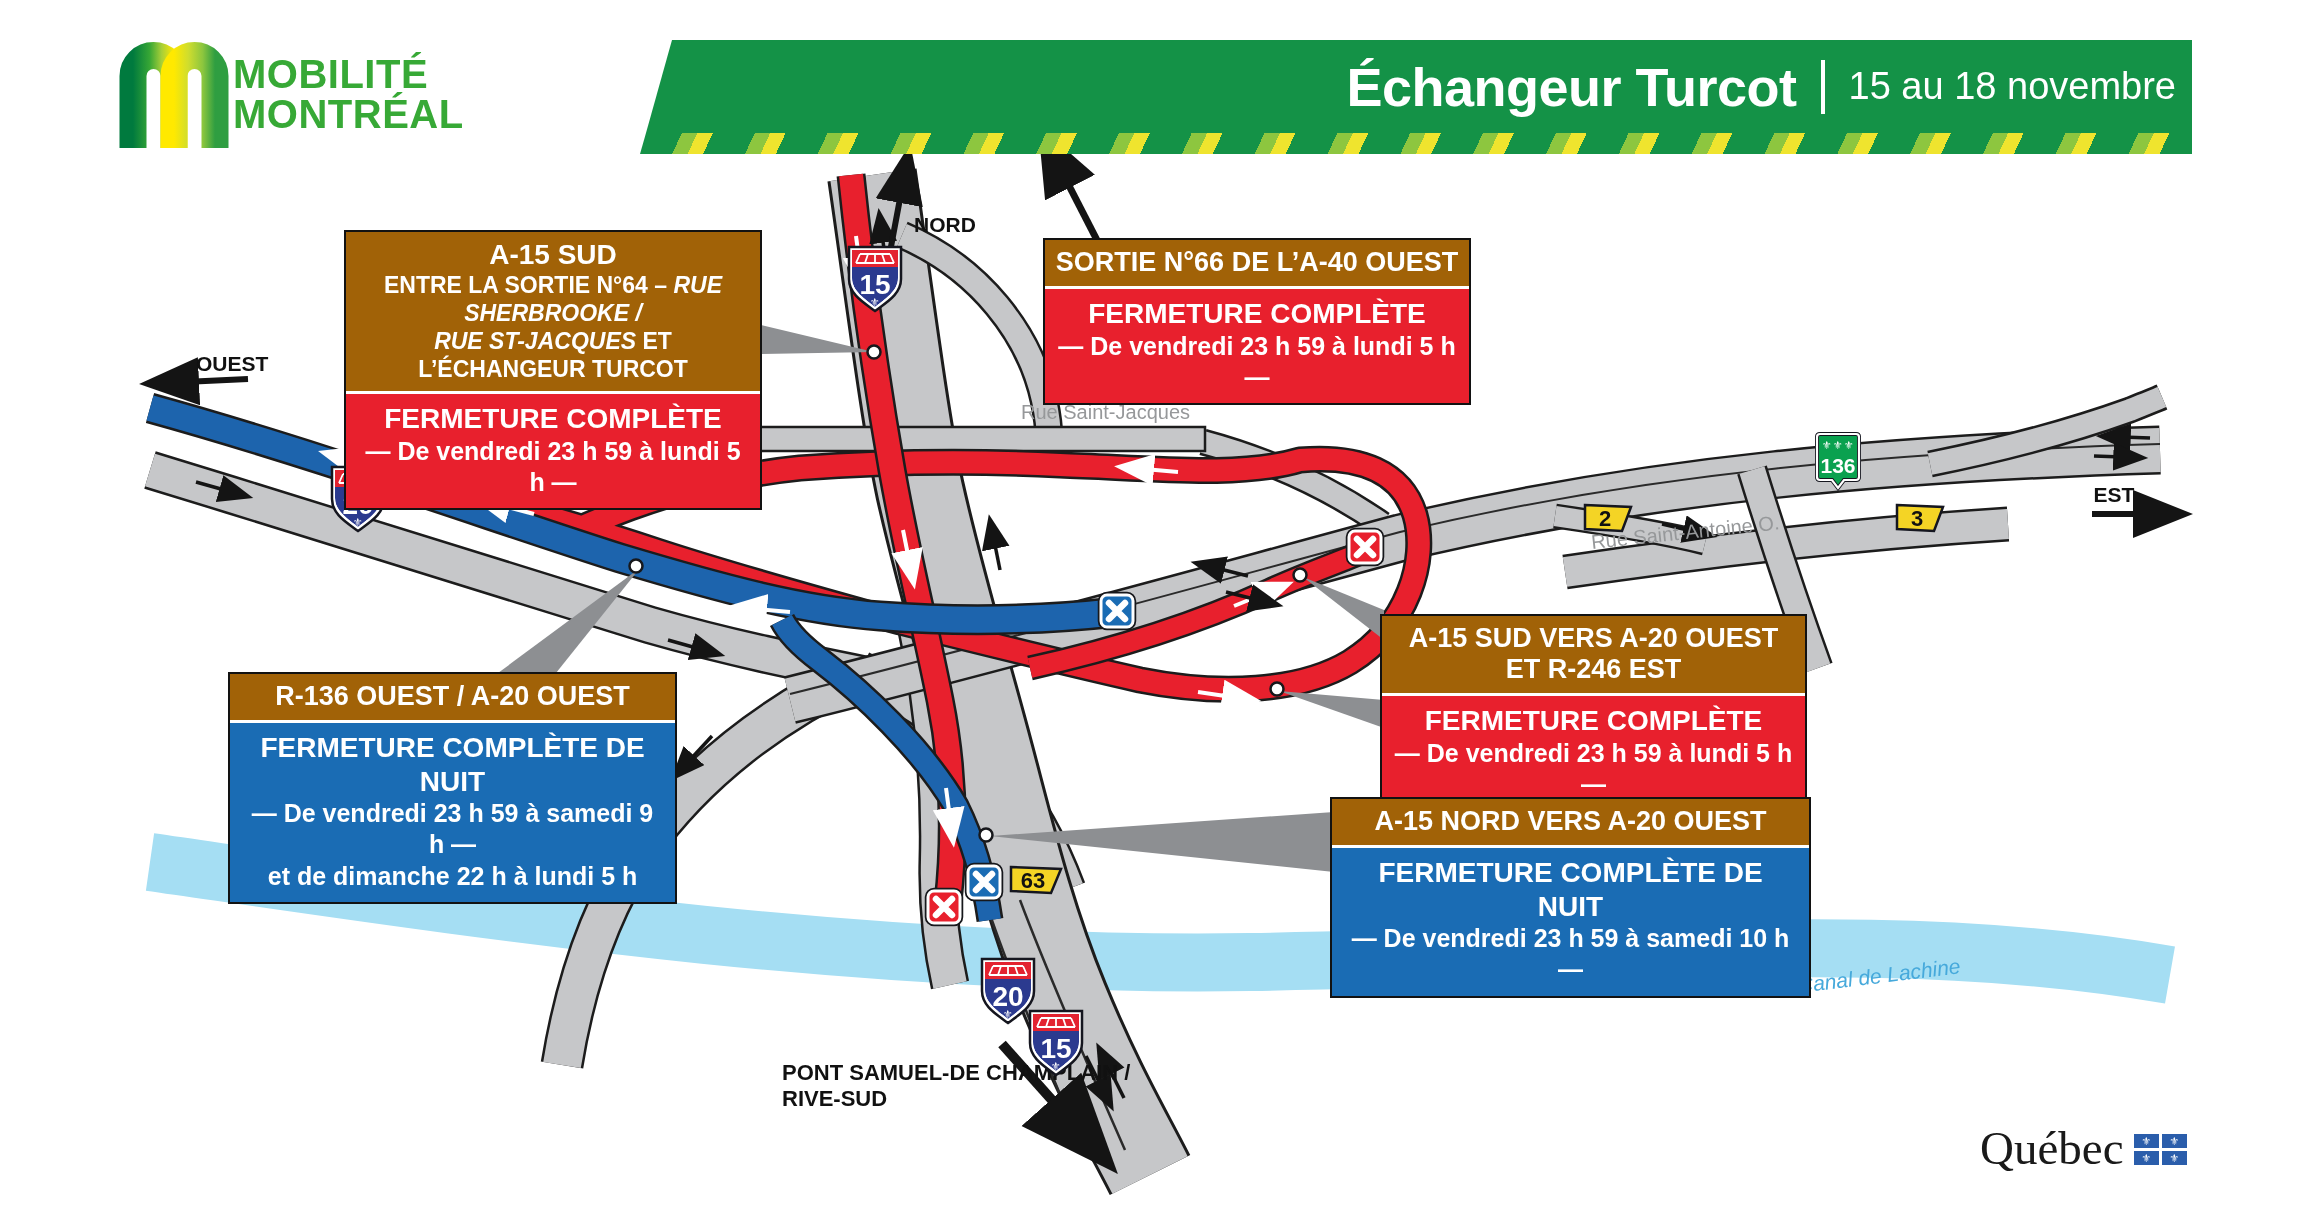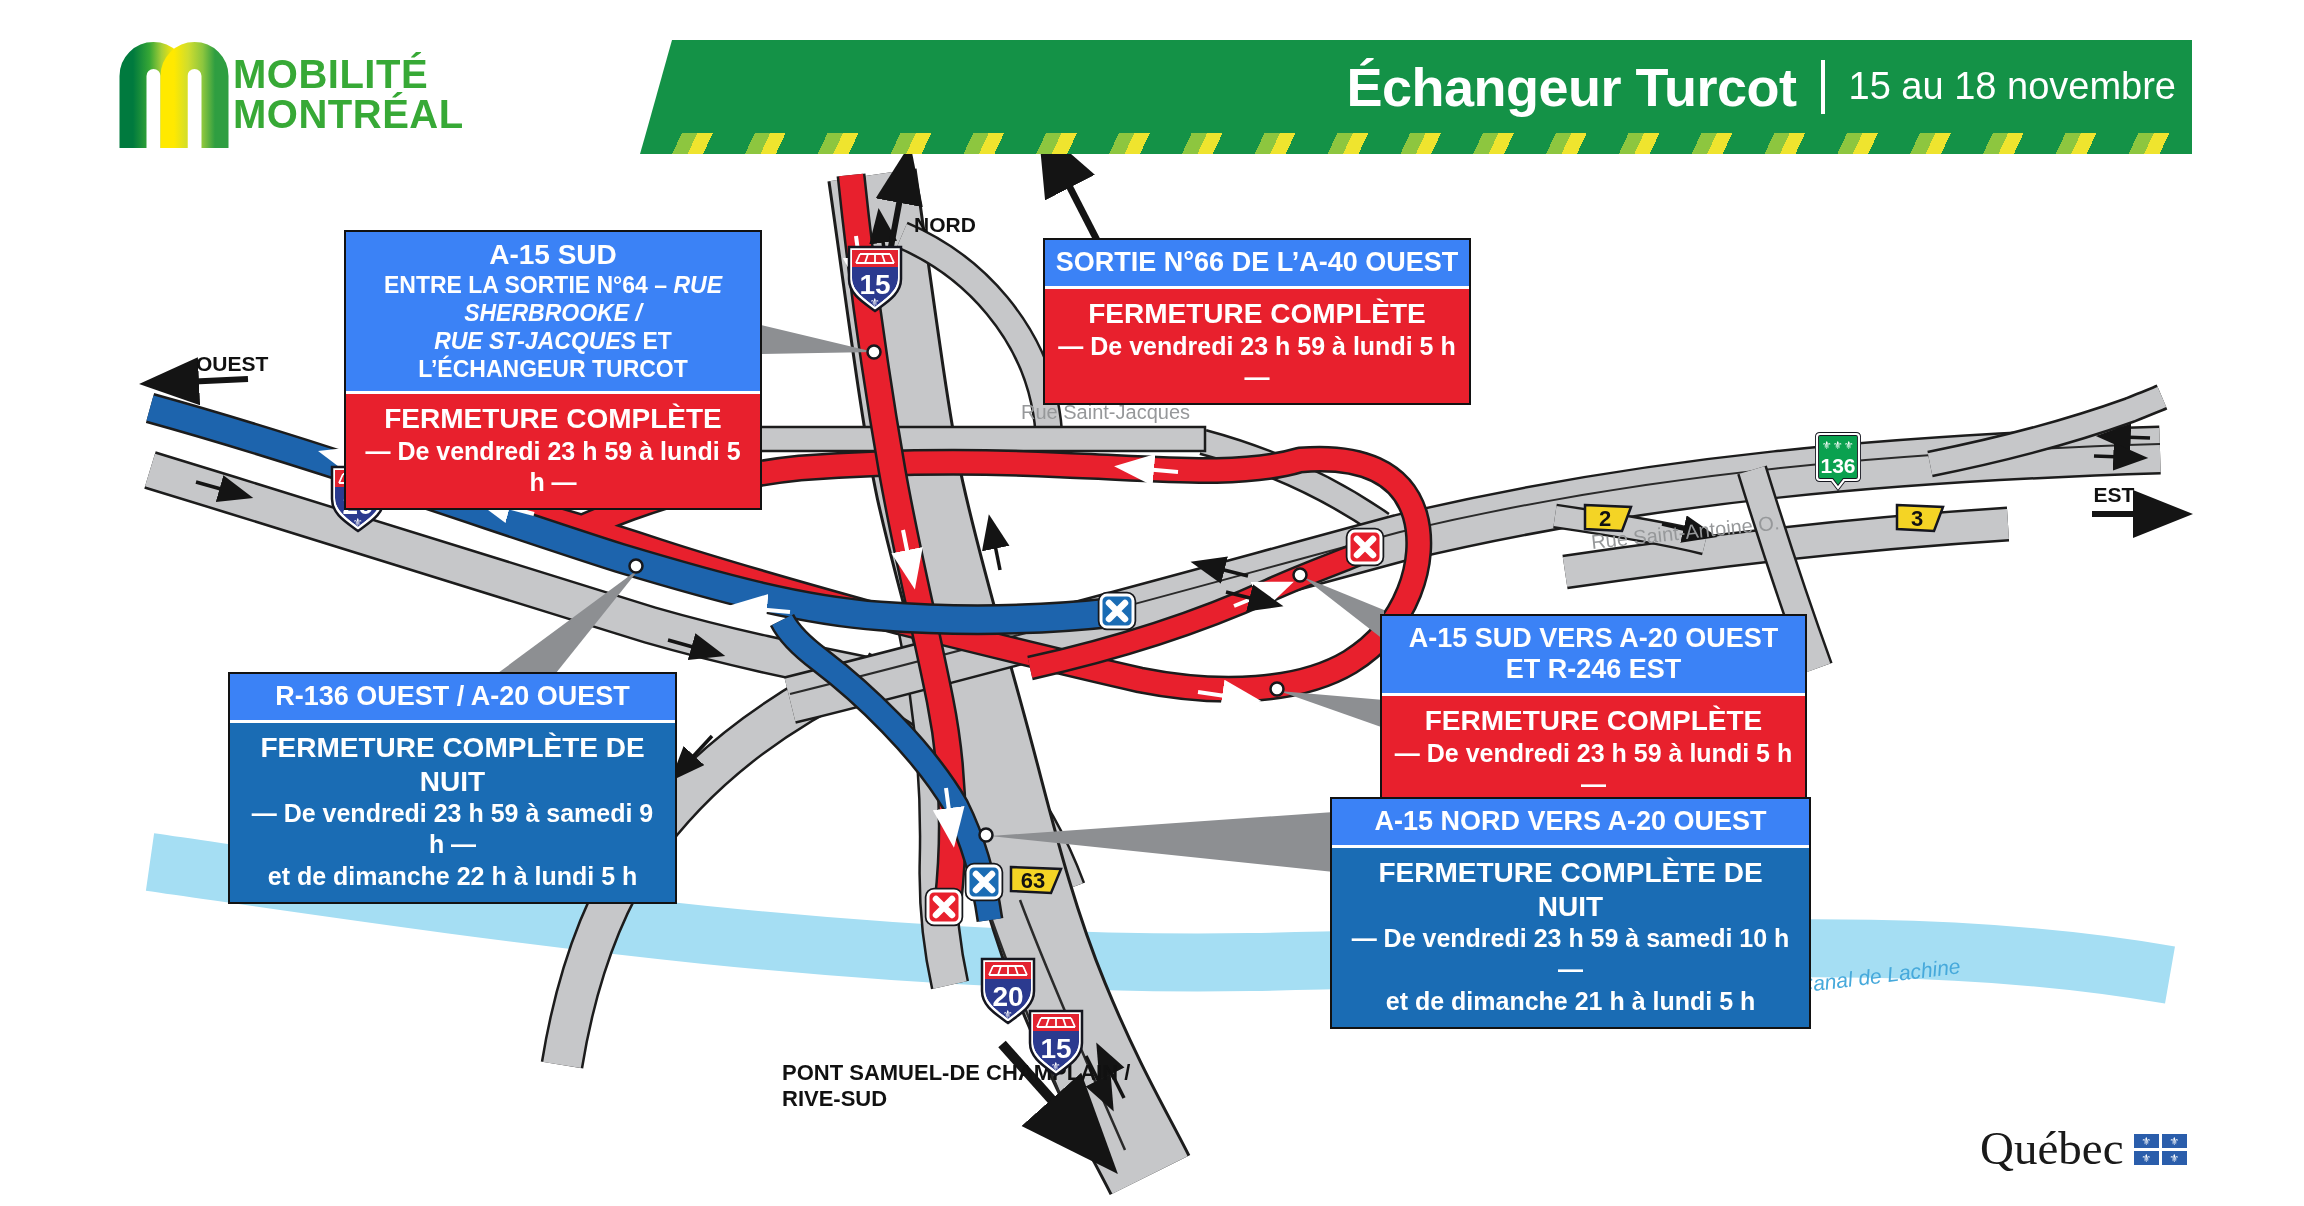--- a/index.html
+++ b/index.html
@@ -21,21 +21,21 @@
   
   .map-svg{position:absolute;left:0;top:0;width:2304px;height:1206px;}
   .dir-label{font-size:21px;font-weight:bold;fill:#111;}
   .street-label{font-size:20px;fill:#96989a;}
   .canal-label{font-size:21px;font-style:italic;fill:#46a9db;}
   .pont-label{font-size:22px;font-weight:bold;fill:#111;}
   .shield-num{font-weight:bold;fill:#fff;font-family:"Liberation Sans",sans-serif;}
   .fleur{font-family:"DejaVu Sans",sans-serif;fill:#fff;}
   
   .cbox{position:absolute;border:2px solid #121212;color:#fff;text-align:center;}
-  .cbox-head{background:#3b82f6;padding:7px 8px 8px;}
+  .cbox-head{background:#a16207;padding:7px 8px 8px;}
   .cbox-head .t1{font-size:28px;font-weight:bold;line-height:1.15;}
   .cbox-head .t2{font-size:23px;font-weight:bold;line-height:1.22;}
   .cbox-body{border-top:3px solid #fff;padding:8px 11px 10px;}
   .cbox-body.red{background:#e8202d;}
   .cbox-body.blue{background:#1a6cb4;}
   .cbox-body .status{font-size:28px;font-weight:bold;line-height:1.2;}
   .cbox-body .period{font-size:25px;font-weight:bold;line-height:1.25;}
   .it{font-style:italic;}
   
   .quebec{position:absolute;left:1978px;top:1118px;width:300px;height:64px;}
@@ -352,21 +352,20 @@
     </div>
   </div>
 
   <div class="cbox" style="left:1330px;top:797px;width:477px;">
     <div class="cbox-head">
       <div class="t1" style="font-size:27px;">A-15 NORD VERS A-20 OUEST</div>
     </div>
     <div class="cbox-body blue">
       <div class="status">FERMETURE COMPLÈTE DE NUIT</div>
       <div class="period">— De vendredi 23 h 59 à samedi 10 h —</div>
-      <div class="period">et de dimanche 21 h à lundi 5 h</div>
     </div>
   </div>
 
   <svg class="quebec" viewBox="0 0 300 64">
     <text class="qc-text" x="2" y="46">Québec</text>
     <g transform="translate(156,16)">
       <rect x="0" y="0" width="25" height="14" fill="#2a5dab"></rect>
       <rect x="28" y="0" width="25" height="14" fill="#2a5dab"></rect>
       <rect x="0" y="17" width="25" height="14" fill="#2a5dab"></rect>
       <rect x="28" y="17" width="25" height="14" fill="#2a5dab"></rect>

